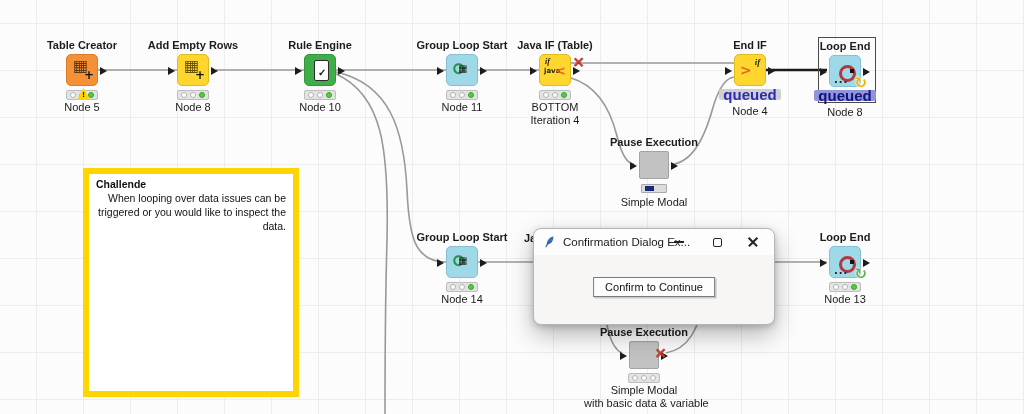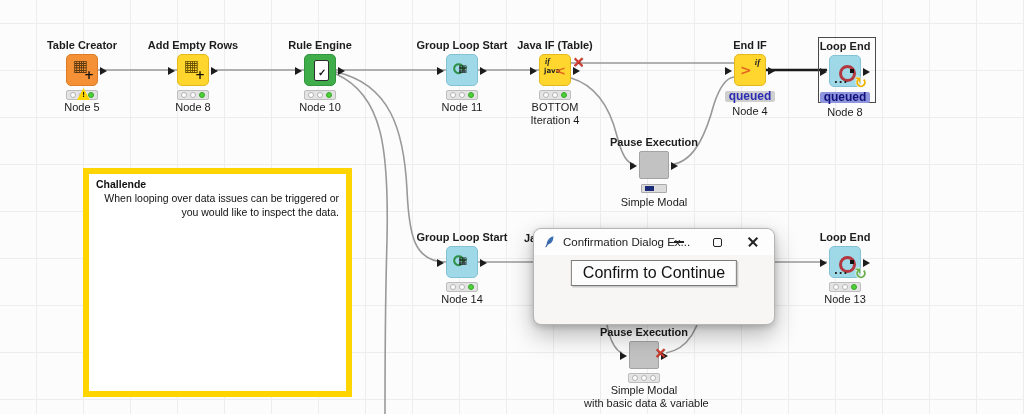--- a/index.html
+++ b/index.html
@@ -54,36 +54,36 @@
   .g-reset.yellow{color:#f0b400;}
   .g-reset.green{color:#6ab04c;}
 
   .lights{position:relative;width:32px;height:10px;margin:4px auto 0;background:#e3e3e3;
     border:1px solid #bdbdbd;border-radius:2px;display:flex;align-items:center;justify-content:space-evenly;box-sizing:border-box;}
   .dot{width:6px;height:6px;border-radius:50%;background:#fff;border:0.5px solid #b3b3b3;box-sizing:border-box;}
   .dot.on{background:#4cd137;border-color:#3aa32a;}
   .warn{position:absolute;left:10px;top:-3px;width:13px;height:12px;background:#ffd400;
     clip-path:polygon(50% 0,100% 100%,0 100%);font-size:8px;font-weight:bold;color:#111;
     text-align:center;line-height:14px;z-index:4;}
-  .badge{display:inline-block;margin:3px auto 0;font-size:12px;font-weight:bold;
+  .badge{display:inline-block;margin:3px auto 0;font-size:15px;font-weight:bold;
     padding:0 4px;border-radius:2px;line-height:11px;}
   .badge.queued{background:#cfcfcf;color:#2b2bb4;}
   .badge.queued-sel{background:#8f95dd;color:#12127d;}
   .progress{position:relative;width:26px;height:9px;margin:5px auto 0;background:#dcdcdc;
     border:1px solid #aaa;border-radius:1px;box-sizing:border-box;}
   .progress .fill{position:absolute;left:3px;top:1px;width:9px;height:5px;background:#1b2a77;}
 
   .selbox{position:absolute;left:818px;top:37px;width:56px;height:64px;border:1.5px solid #4a4a4a;z-index:2;background:transparent;}
 
   .redx{position:absolute;width:11px;height:11px;z-index:6;}
   .redx i{position:absolute;left:0;top:4.5px;width:11px;height:2.4px;background:#d23b2e;box-shadow:0.5px 0.5px 0 rgba(60,0,0,.45);}
   .redx i:first-child{transform:rotate(45deg);}
   .redx i:last-child{transform:rotate(-45deg);}
 
-  .annotation{position:absolute;left:83px;top:168px;width:269px;height:229px;background:#fff;
+  .annotation{position:absolute;left:83px;top:168px;width:216px;height:229px;background:#fff;
     border:6px solid #ffd500;box-sizing:border-box;z-index:3;padding:4px 7px;
     font-size:10.5px;line-height:1.32;color:#111;}
   .annotation .atitle{font-weight:bold;}
   .annotation p{margin:0 0 0;text-align:right;}
   .annotation p.space{margin-top:13px;}
 
   .clipped-label{position:absolute;left:524px;top:232px;font-size:11px;font-weight:bold;color:#1c1c1c;z-index:4;white-space:nowrap;}
 
   .dialog{position:absolute;left:533px;top:228px;width:240px;height:95px;background:#f7f6f5;
     border:1px solid #b5b5b5;border-radius:8px;z-index:10;
@@ -91,23 +91,23 @@
   .titlebar{position:relative;height:26px;background:#fdfdfd;border-radius:8px 8px 0 0;
     display:flex;align-items:center;padding-left:9px;}
   .dtitle{font-size:11.5px;color:#1b1b1b;margin-left:7px;white-space:nowrap;overflow:hidden;max-width:130px;}
   .winbtn{position:absolute;top:0;width:34px;height:26px;display:flex;align-items:center;justify-content:center;cursor:default;}
   .btn-min{right:78px;}  .btn-max{right:40px;}  .btn-close{right:4px;}
   .btn-min i{width:10px;height:1.4px;background:#222;}
   .btn-max i{width:9px;height:9px;border:1.4px solid #222;border-radius:2px;box-sizing:border-box;}
   .btn-close .xbar{position:absolute;width:12px;height:1.5px;background:#222;}
   .btn-close .xbar:first-child{transform:rotate(45deg);}
   .btn-close .xbar:last-child{transform:rotate(-45deg);}
-  .confirm-btn{position:absolute;left:50%;top:31px;transform:translateX(-50%);
+  .confirm-btn{position:absolute;left:50%;top:48px;transform:translateX(-50%);
     background:#fdfdfd;border:1px solid #7a7a7a;box-shadow:1.5px 1.5px 0 #c9c9c9;
-    font-size:16px;font-family:"Liberation Sans",sans-serif;padding:3px 11px;white-space:nowrap;color:#111;}
+    font-size:11px;font-family:"Liberation Sans",sans-serif;padding:3px 11px;white-space:nowrap;color:#111;}
 </style>
 </head>
 <body>
 
 <div class="canvas">
 
   <svg class="wires" width="1024" height="414">
     <path d="M98 70 H184"></path>
     <path d="M216 70 H304"></path>
     <path d="M336 70 H446"></path>

